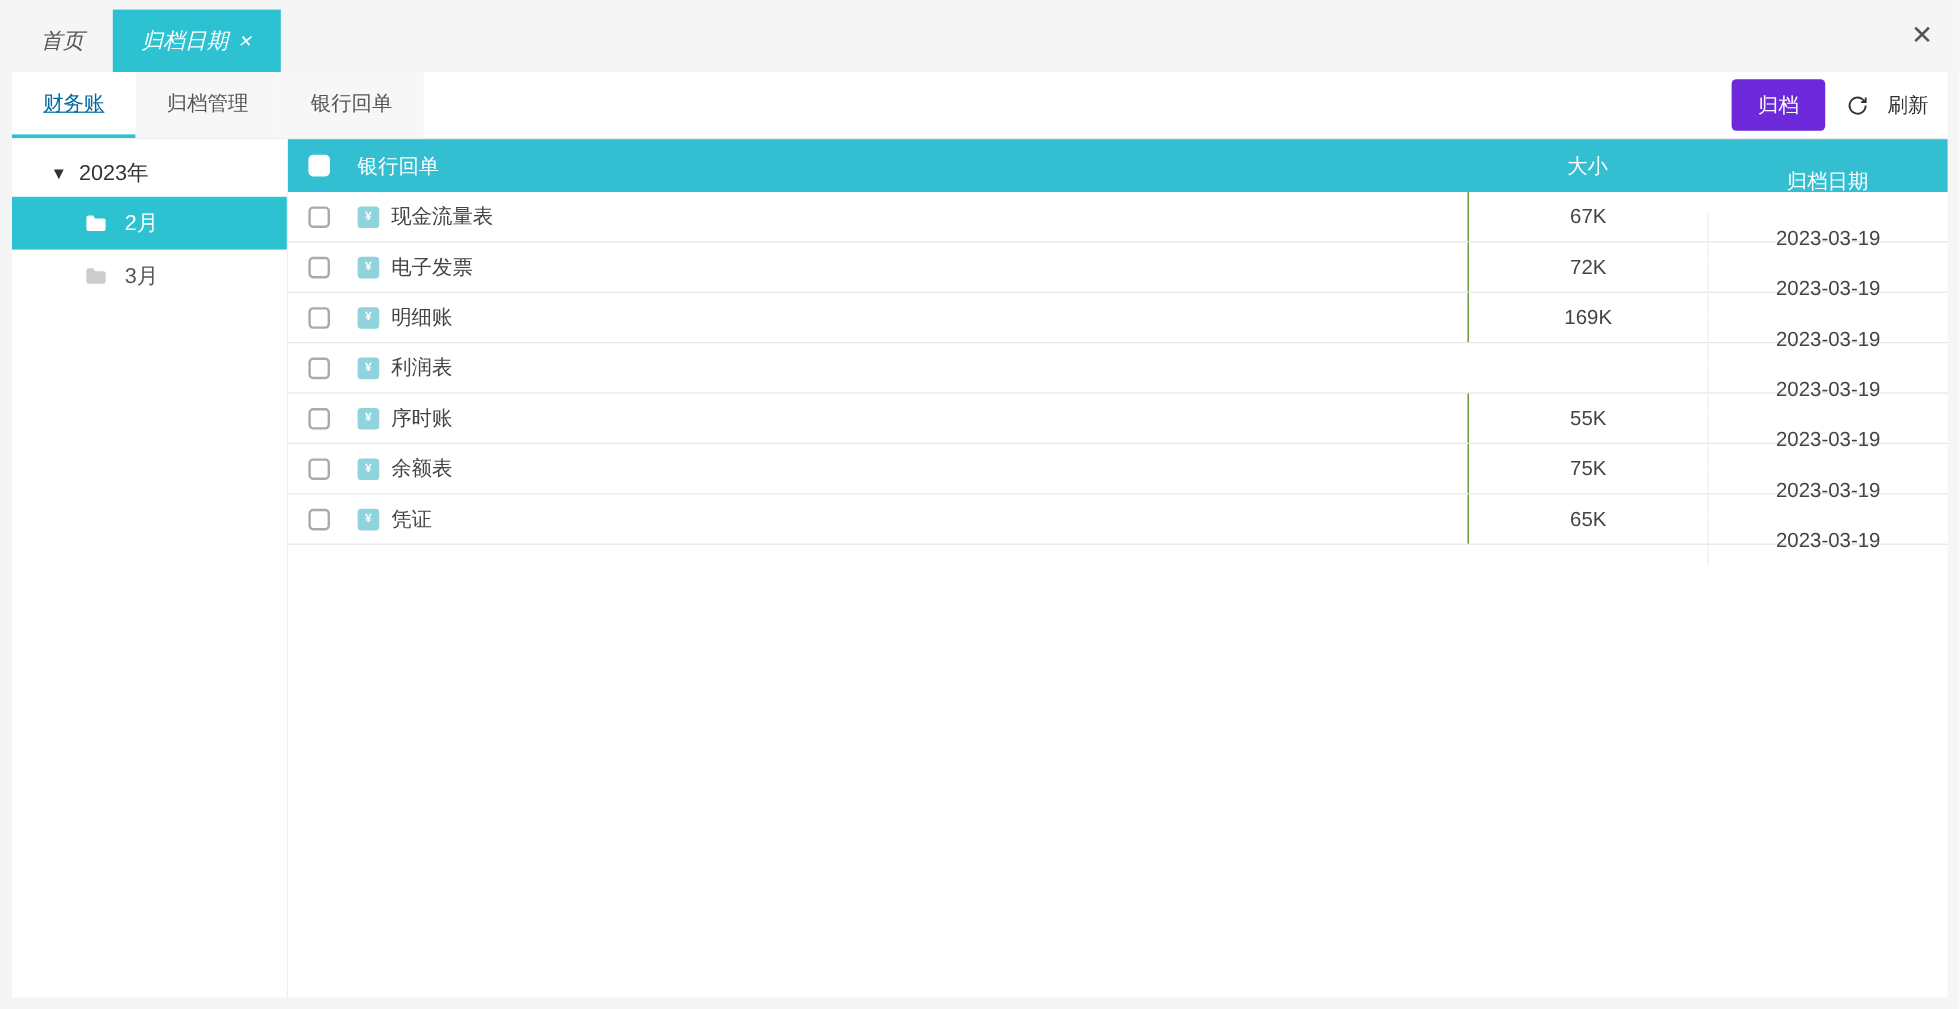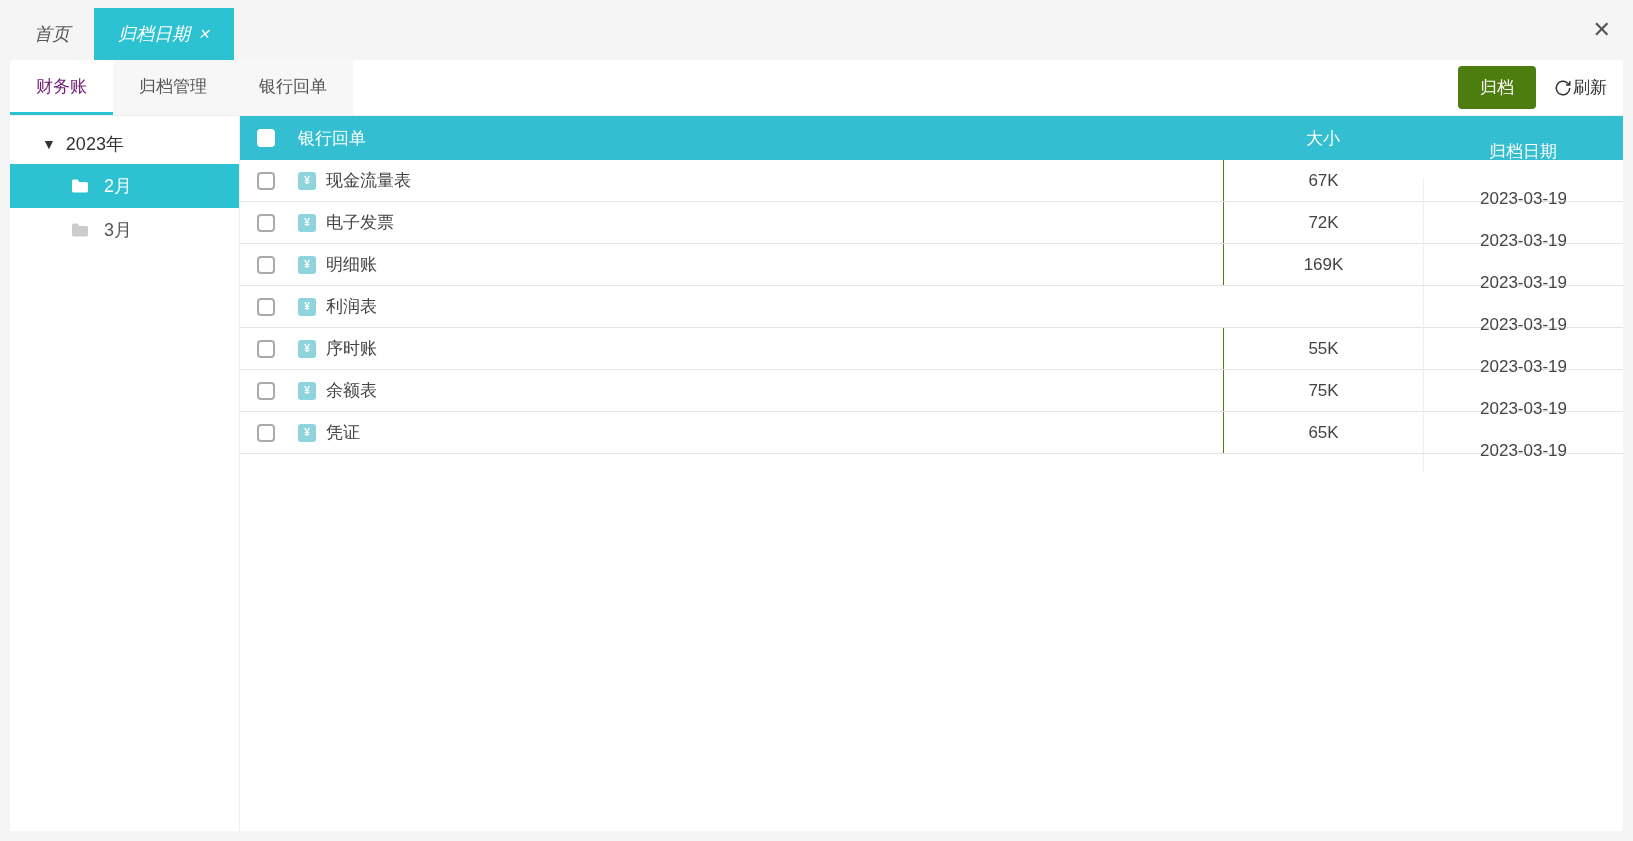--- a/index.html
+++ b/index.html
@@ -76,43 +76,44 @@
       font-size: 17px;
       color: #555;
       cursor: pointer;
       border-bottom: 3px solid transparent;
       background: #fff;
     }
     .sub-tab.inactive {
       background: #f7f7f7;
     }
     .sub-tab.active {
-      color: #701a75;
+      color: #0369a1;
       border-bottom-color: #2cc2d1;
       background: #fff;
+      text-decoration: underline;
     }
     .sub-actions {
       margin-left: auto;
       display: flex;
       align-items: center;
       gap: 18px;
     }
     .btn-archive {
-      background: #4d7c0f;
+      background: #6d28d9;
       color: #fff;
       border: none;
       padding: 10px 22px;
       font-size: 17px;
       border-radius: 4px;
       cursor: pointer;
     }
     .btn-refresh {
       display: flex;
       align-items: center;
-      gap: 1px;
+      gap: 16px;
       font-size: 17px;
       color: #333;
       cursor: pointer;
     }
 
     
     .content {
       flex: 1;
       display: flex;
     }

